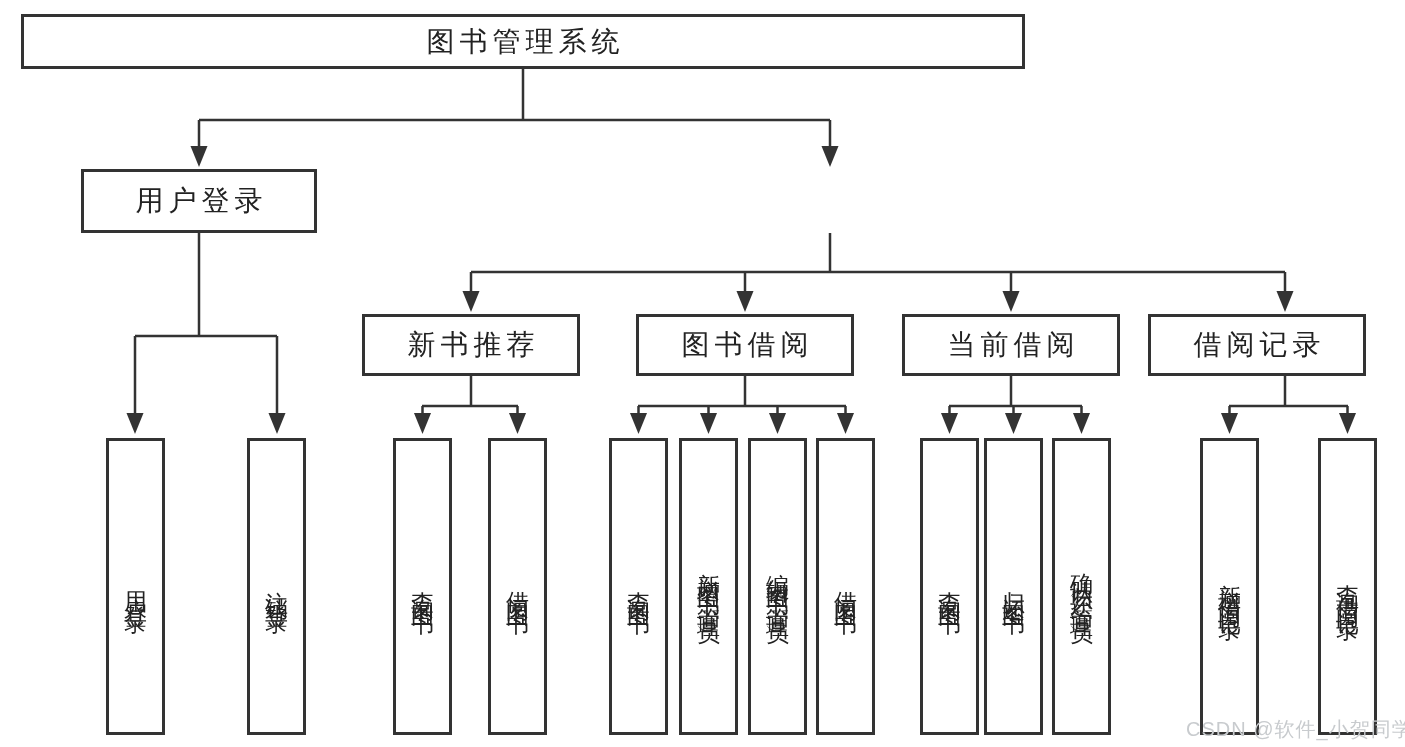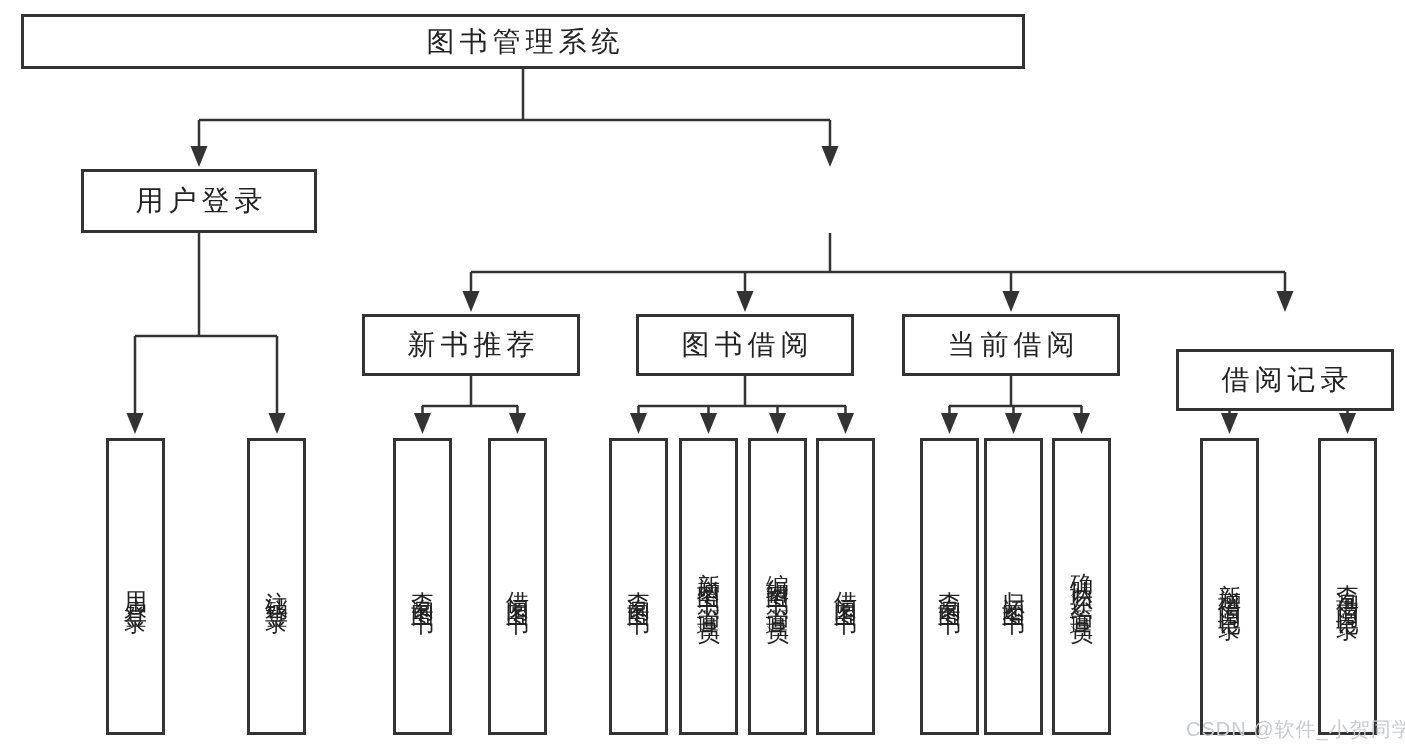--- a/index.html
+++ b/index.html
@@ -115,21 +115,21 @@
 
   <div class="node l3-box" style="left:362px;">
     <span class="hlabel">新书推荐</span>
   </div>
   <div class="node l3-box" style="left:636px;font-family:Liberation Mono, monospace;">
     <span class="hlabel">图书借阅</span>
   </div>
   <div class="node l3-box" style="left:902px;">
     <span class="hlabel">当前借阅</span>
   </div>
-  <div class="node l3-box" style="left:1176px;margin-top:35px;">
+  <div class="node l3-box" style="left:1148px;">
     <span class="hlabel">借阅记录</span>
   </div>
 
   <div class="node leaf" style="left:106px;">
     <span class="vlabel">用户登录</span>
   </div>
   <div class="node leaf" style="left:247px;">
     <span class="vlabel">注销登录</span>
   </div>
 

